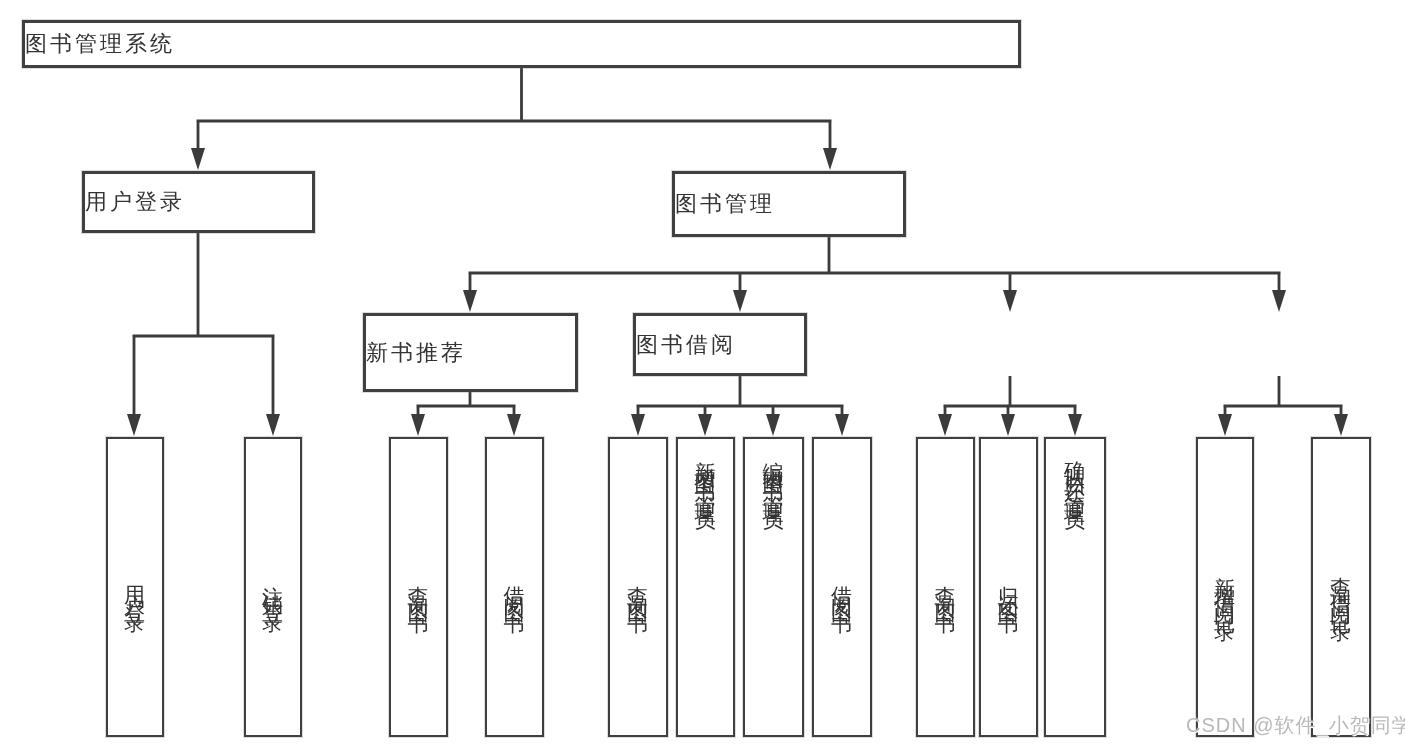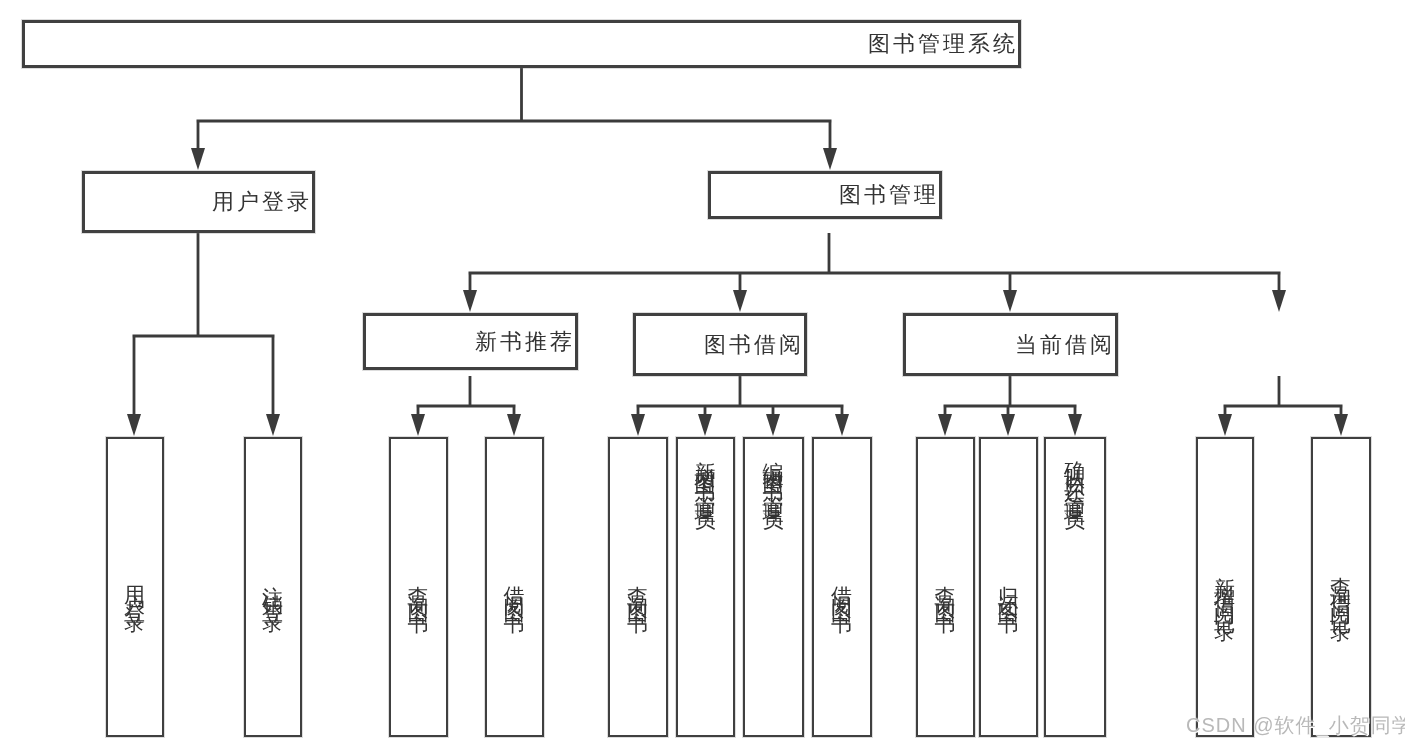--- a/index.html
+++ b/index.html
@@ -12,21 +12,21 @@
   #canvas{position:absolute;left:0;top:0;width:1405px;height:747px;}
   svg.connectors{position:absolute;left:0;top:0;width:1405px;height:747px;}
   svg.connectors path{stroke:var(--line,#3b3b3b);stroke-width:2.8;fill:none;}
   svg.connectors polygon{fill:var(--line,#3b3b3b);stroke:none;}
 
   .hbox{
     position:absolute;
     background:var(--box_fill,#fff);
     border:3px solid var(--border,#404040);
     box-sizing:border-box;
-    display:flex;align-items:center;justify-content:flex-end;
+    display:flex;align-items:center;justify-content:flex-start;
     color:var(--text,#333);
     font-size:22px;letter-spacing:3px;
     box-shadow:0 0 0 1px rgba(120,120,120,.25);
   }
   .vbox{
     position:absolute;
     top:437px;height:300px;
     background:var(--box_fill,#fff);
     border:2.5px solid var(--border,#404040);
     box-sizing:border-box;
@@ -87,32 +87,29 @@
     </g>
   </svg>
 
   <div class="hbox" style="left:22px;top:20px;width:999px;height:48px">
     <span>图书管理系统</span>
   </div>
 
   <div class="hbox" style="left:82px;top:171px;width:233px;height:62px">
     <span>用户登录</span>
   </div>
-  <div class="hbox" style="left:708px;top:171px;width:234px;height:48px">
+  <div class="hbox" style="left:672px;top:171px;width:234px;height:66px">
     <span>图书管理</span>
   </div>
 
-  <div class="hbox" style="left:363px;top:313px;width:215px;height:57px">
+  <div class="hbox" style="left:363px;top:313px;width:215px;height:79px">
     <span>新书推荐</span>
   </div>
   <div class="hbox" style="left:633px;top:313px;width:174px;height:63px">
     <span>图书借阅</span>
-  </div>
-  <div class="hbox" style="left:903px;top:313px;width:215px;height:63px">
-    <span>当前借阅</span>
   </div>
 
   <div class="vbox" style="left:106px;width:58px">
     <span>用户登录</span>
   </div>
   <div class="vbox" style="left:244px;width:58px">
     <span>注销登录</span>
   </div>
 
   <div class="vbox" style="left:389px;width:59px">

